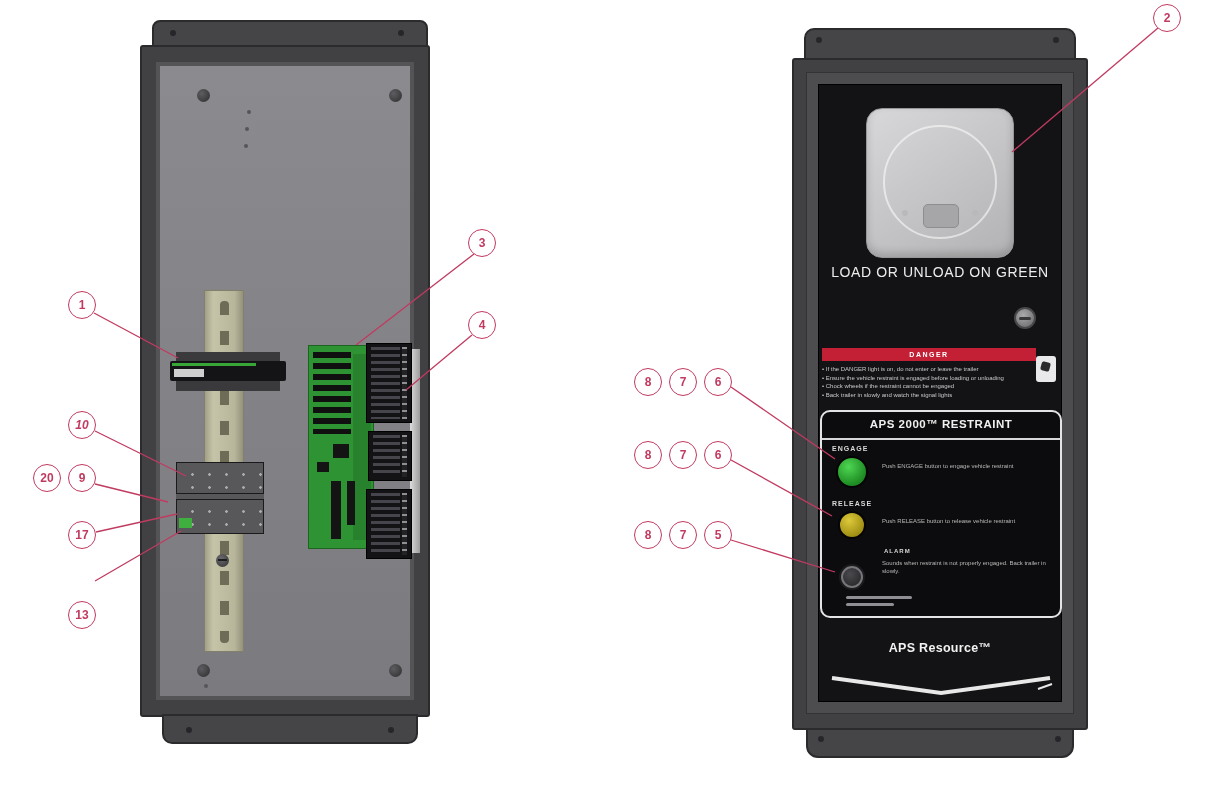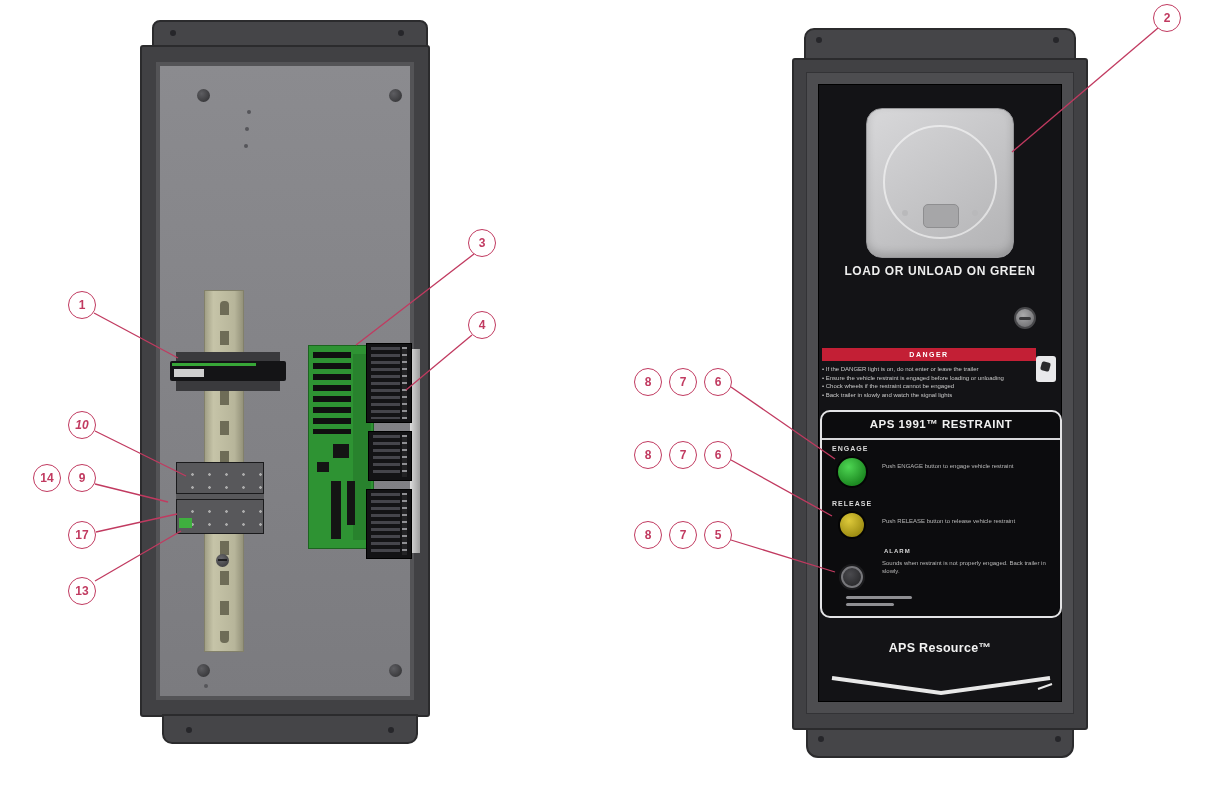--- a/index.html
+++ b/index.html
@@ -50,21 +50,21 @@
 
   
   .bezel{background:#4d4d50;border:1px solid #333336;}
   .face-black{background:#131316;border:1px solid #000;}
   .dome{background:linear-gradient(145deg,#d8d8da,#b2b2b4);border:1px solid #97979a;border-radius:16px;
         box-shadow:inset 0 -4px 8px rgba(0,0,0,.18);}
   .dome-circle{border:2px solid rgba(255,255,255,.55);border-radius:50%;}
   .dome-tab{background:#a6a6a8;border:1px solid #8e8e90;border-radius:5px;}
   .dome-dot{width:6px;height:6px;border-radius:50%;background:#b9b9bb;}
 
-  .indicator-text{color:#ededed;font-weight:bold;font-size:12px;letter-spacing:.6px;text-align:center;}
+  .indicator-text{color:#ededed;font-weight:normal;font-size:14px;letter-spacing:.6px;text-align:center;}
   .knob{width:22px;height:22px;border-radius:50%;border:2px solid #48484b;
         background:radial-gradient(circle at 40% 35%,#aaaaac,#646467);}
   .knob::after{content:"";position:absolute;left:3px;top:8px;width:12px;height:3px;background:#38383b;border-radius:2px;}
 
   .danger-band{background:#c31f35;color:#ffffff;font-weight:bold;font-size:7px;letter-spacing:1.5px;
                display:flex;align-items:center;justify-content:center;}
   .fineprint{color:#c9c9c9;font-size:6px;line-height:8.5px;}
   .warn-icon{background:#e9e9eb;border-radius:3px;}
   .warn-icon::after{content:"";position:absolute;left:5px;top:6px;width:9px;height:9px;
                     background:#2a2a2c;border-radius:2px;transform:rotate(15deg);}
@@ -180,21 +180,21 @@
   </div>
   <div class="abs fineprint" style="left:822px;top:365px;width:212px;">
     <div>• If the DANGER light is on, do not enter or leave the trailer</div>
     <div>• Ensure the vehicle restraint is engaged before loading or unloading</div>
     <div>• Chock wheels if the restraint cannot be engaged</div>
     <div>• Back trailer in slowly and watch the signal lights</div>
   </div>
   <div class="abs warn-icon" style="left:1036px;top:356px;width:20px;height:26px;"></div>
 
   <div class="abs ctrl-panel" style="left:820px;top:410px;width:242px;height:208px;">
-    <div class="abs ctrl-title" style="left:0;top:6px;width:100%;">APS 1991™ RESTRAINT</div>
+    <div class="abs ctrl-title" style="left:0;top:6px;width:100%;">APS 2000™ RESTRAINT</div>
     <div class="abs ctrl-sep" style="left:0;top:26px;width:100%;height:0;"></div>
 
     <div class="abs btn-label" style="left:10px;top:33px;">ENGAGE</div>
     <div class="abs btn-round btn-green" style="left:14px;top:44px;width:32px;height:32px;"></div>
     <div class="abs note" style="left:60px;top:50px;width:168px;">Push ENGAGE button to engage vehicle restraint</div>
 
     <div class="abs btn-label" style="left:10px;top:88px;">RELEASE</div>
     <div class="abs btn-round btn-yellow" style="left:16px;top:99px;width:28px;height:28px;"></div>
     <div class="abs note" style="left:60px;top:105px;width:168px;">Push RELEASE button to release vehicle restraint</div>
 
@@ -223,24 +223,24 @@
       <line x1="731" y1="540" x2="835" y2="572"></line>
     </g>
     <g stroke="#e8e8e8" fill="none">
       <polyline points="832,678 941,693 1050,678" stroke-width="4"></polyline>
       <line x1="1038" y1="689" x2="1052" y2="684" stroke-width="2"></line>
     </g>
   </svg>
 
   <div class="callout" style="left:68px;top:291px;">1</div>
   <div class="callout" style="left:68px;top:411px;font-style:italic;">10</div>
-  <div class="callout" style="left:33px;top:464px;">14</div>
+  <div class="callout" style="left:33px;top:464px;">20</div>
   <div class="callout" style="left:68px;top:464px;">9</div>
   <div class="callout" style="left:68px;top:521px;">17</div>
-  <div class="callout" style="left:68px;top:577px;">13</div>
+  <div class="callout" style="left:68px;top:601px;">13</div>
   <div class="callout" style="left:468px;top:229px;">3</div>
   <div class="callout" style="left:468px;top:311px;">4</div>
 
   <div class="callout" style="left:1153px;top:4px;">2</div>
   <div class="callout" style="left:634px;top:368px;">8</div>
   <div class="callout" style="left:669px;top:368px;">7</div>
   <div class="callout" style="left:704px;top:368px;">6</div>
   <div class="callout" style="left:634px;top:441px;">8</div>
   <div class="callout" style="left:669px;top:441px;">7</div>
   <div class="callout" style="left:704px;top:441px;">6</div>

